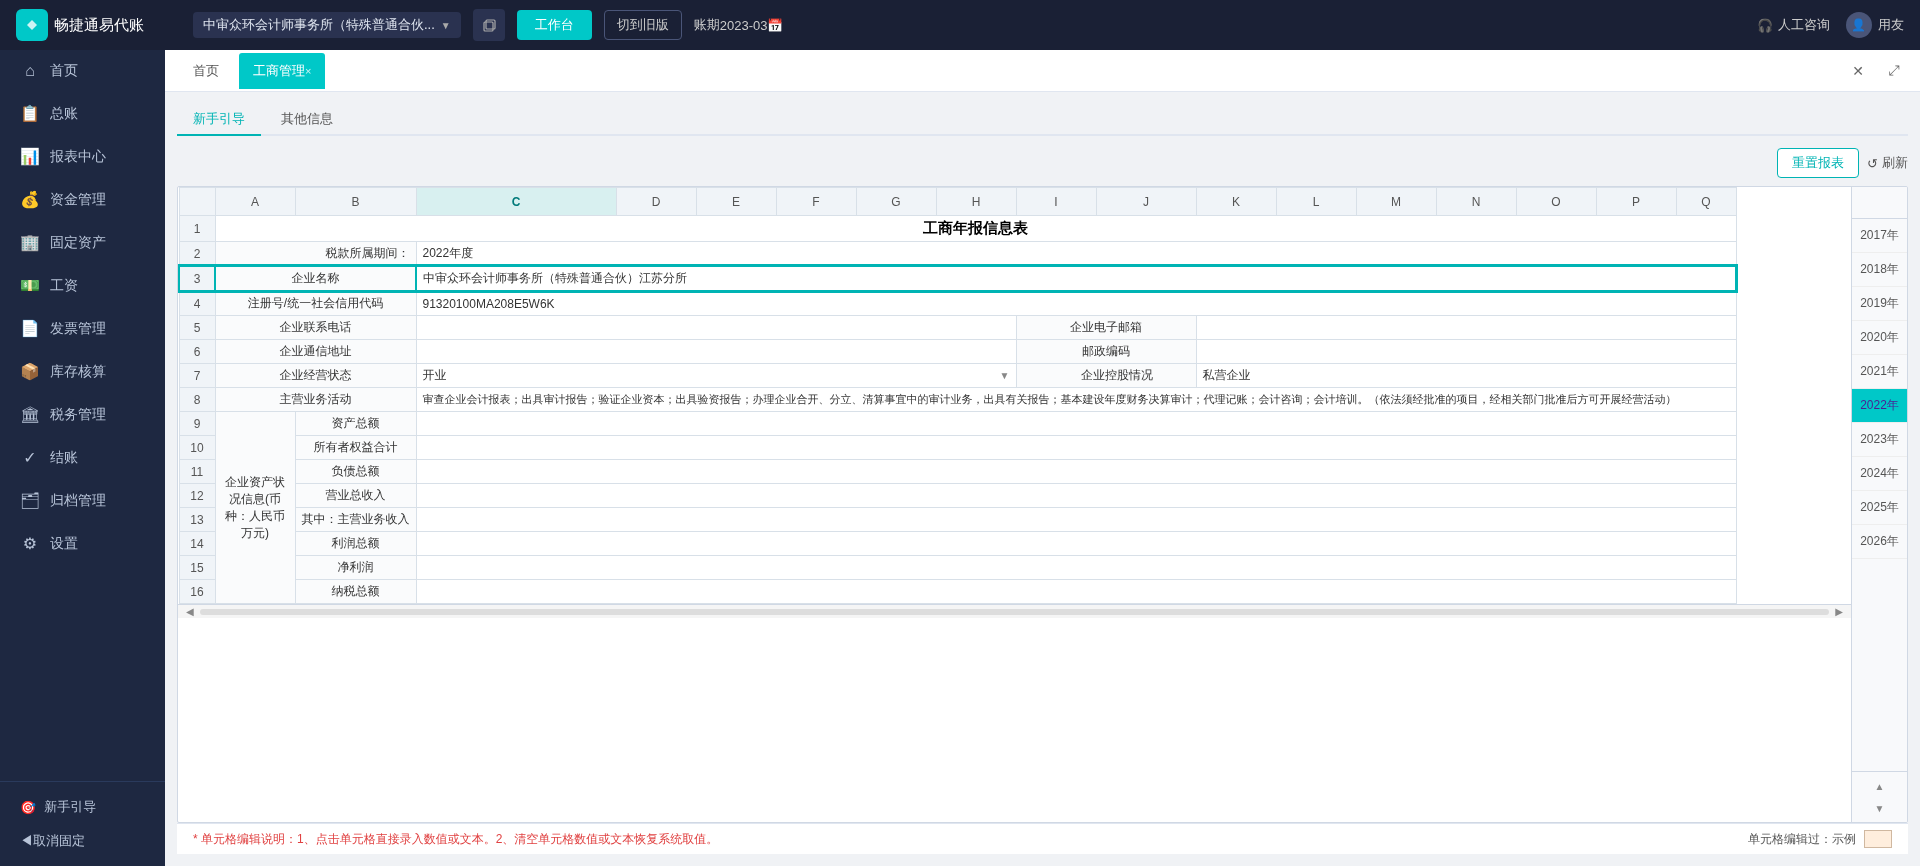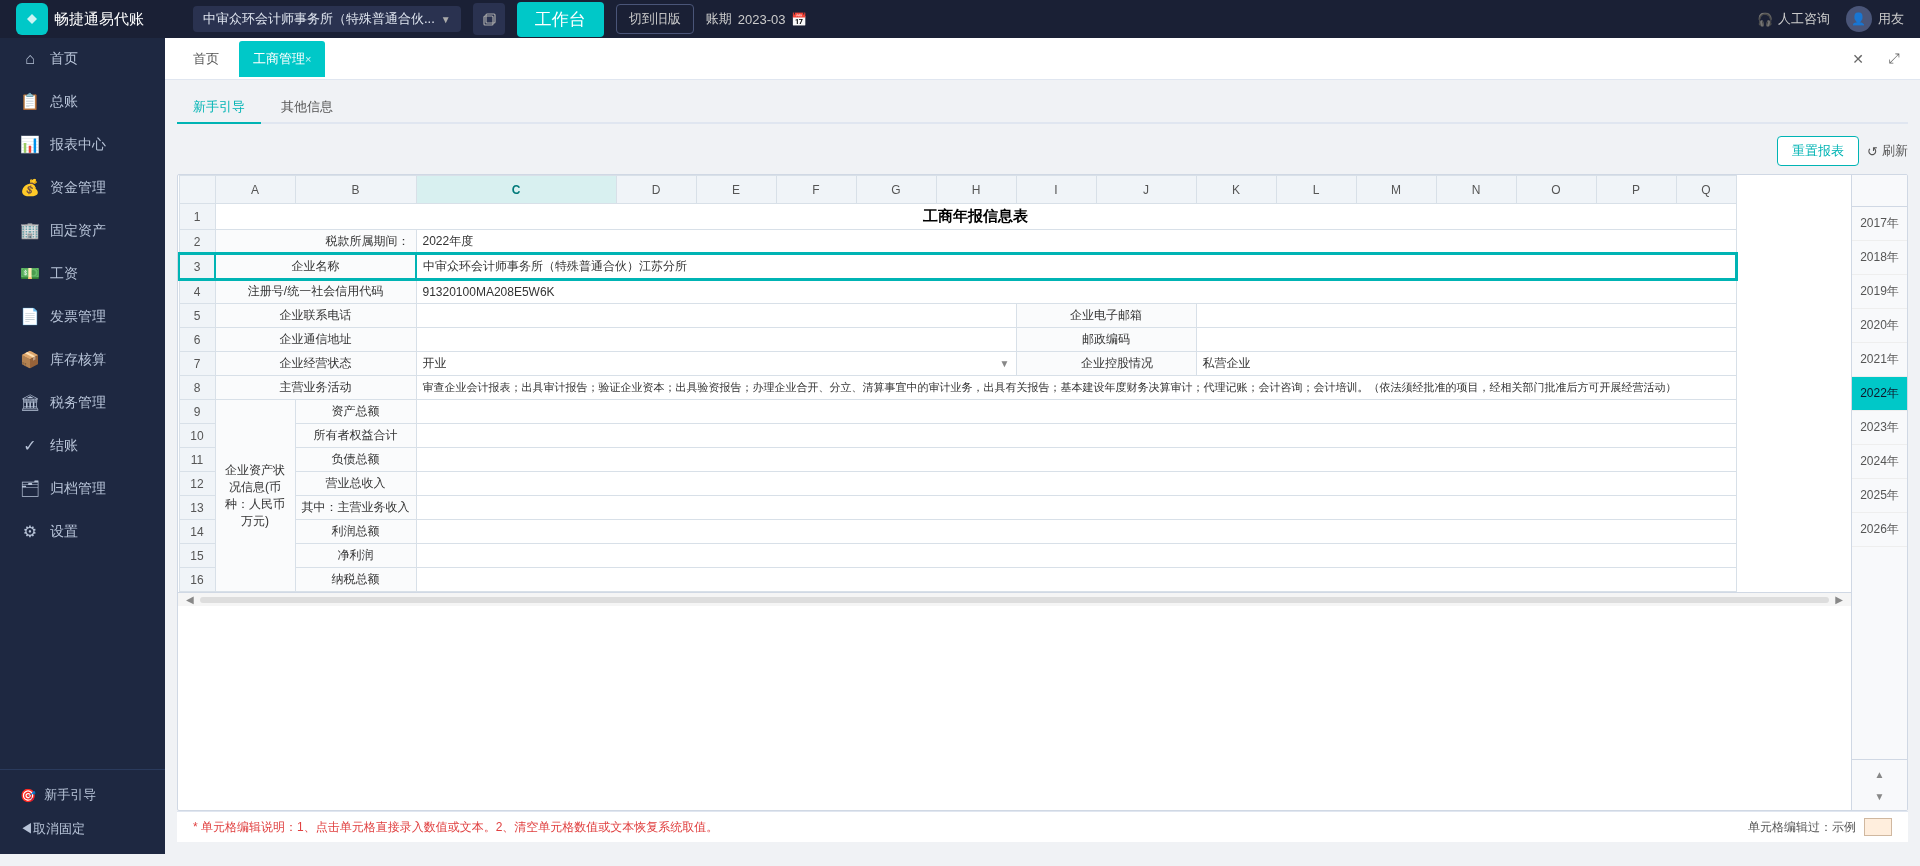--- a/index.html
+++ b/index.html
@@ -1,41 +1,41 @@
 <!DOCTYPE html>
 <html><head>
   <meta charset="utf-8">
   <style>
     * { box-sizing: border-box; margin: 0; padding: 0; }
     body { font-family: 'Microsoft YaHei', Arial, sans-serif; font-size: 13px; background: #f0f2f5; overflow: hidden; width: 1920px; height: 866px; }
 
     
     .topbar {
-      display: flex; align-items: center; height: 38px;
+      display: flex; align-items: center; height: 50px;
       background: #1a2035; color: #fff; padding: 9px 16px; gap: 12px;
     }
     .topbar-logo { display: flex; align-items: center; gap: 6px; width: 165px; }
     .topbar-logo-icon { width: 32px; height: 32px; background: #00c8c8; border-radius: 6px; display: flex; align-items: center; justify-content: center; font-size: 18px; color: #fff; }
     .topbar-logo-text { font-size: 15px; color: #fff; white-space: nowrap; }
     .company-selector {
       display: flex; align-items: center; gap: 6px;
       background: #2a3250; border-radius: 4px; padding: 4px 10px;
       color: #e0e6f0; font-size: 13px; cursor: pointer; min-width: 200px;
     }
     .company-selector .arrow { color: #aaa; font-size: 10px; }
     .copy-icon-btn { width: 32px; height: 32px; background: #2a3250; border-radius: 4px; display: flex; align-items: center; justify-content: center; cursor: pointer; color: #ccc; }
     .workbench-btn {
       background: #00c8c8; color: #fff; border: none; border-radius: 4px;
-      padding: 6px 18px; font-size: 17px; cursor: pointer; font-family: inherit;
+      padding: 6px 18px; font-size: 13px; cursor: pointer; font-family: inherit;
     }
     .old-btn {
       background: transparent; color: #ccc; border: 1px solid #4a5578;
       border-radius: 4px; padding: 5px 12px; font-size: 13px; cursor: pointer; font-family: inherit;
     }
-    .period-area { display: flex; align-items: center; gap: 6px; color: #ccc; font-size: 13px; }
+    .period-area { display: flex; align-items: center; color: #ccc; font-size: 13px; }
     .period-area .cal-icon { color: #aaa; }
     .topbar-right { margin-left: auto; display: flex; align-items: center; gap: 16px; color: #ccc; }
     .support-btn { display: flex; align-items: center; gap: 4px; cursor: pointer; color: #ccc; }
     .user-area { display: flex; align-items: center; gap: 6px; cursor: pointer; }
     .user-avatar { width: 26px; height: 26px; border-radius: 50%; background: #4a5578; display: flex; align-items: center; justify-content: center; color: #ccc; font-size: 12px; }
 
     
     .layout { display: flex; height: calc(866px - 50px); }
 
     
@@ -107,21 +107,21 @@
     .year-sidebar {
       width: 56px; background: #f8f9fb; border-left: 1px solid #d0d8e4;
       display: flex; flex-direction: column; flex-shrink: 0;
     }
     .year-sidebar-header { height: 32px; border-bottom: 1px solid #d0d8e4; }
     .year-list { flex: 1; overflow-y: auto; display: flex; flex-direction: column; }
     .year-item {
       padding: 8px 4px; text-align: center; font-size: 12px; color: #555;
       cursor: pointer; border-bottom: 1px solid #eee;
     }
-    .year-item.active { background: #00c8c8; color: #0f172a; }
+    .year-item.active { background: #00c8c8; color: #4c1d95; }
     .year-arrows { display: flex; flex-direction: column; align-items: center; padding: 4px 0; gap: 2px; border-top: 1px solid #d0d8e4; }
     .year-arrow-btn { width: 32px; height: 20px; display: flex; align-items: center; justify-content: center; cursor: pointer; color: #888; font-size: 10px; }
 
     
     table { border-collapse: collapse; font-size: 12px; min-width: 1200px; }
     table th, table td { border: 1px solid #d8e0e8; padding: 3px 6px; white-space: nowrap; }
     .col-header { background: #f0f4f8; text-align: center; font-weight: normal; color: #555; height: 28px; }
     .row-num { background: #f0f4f8; text-align: center; color: #555; width: 36px; min-width: 36px; }
     .label-cell { text-align: center; color: #333; background: #fafbfc; }
     .value-cell { color: #333; }

